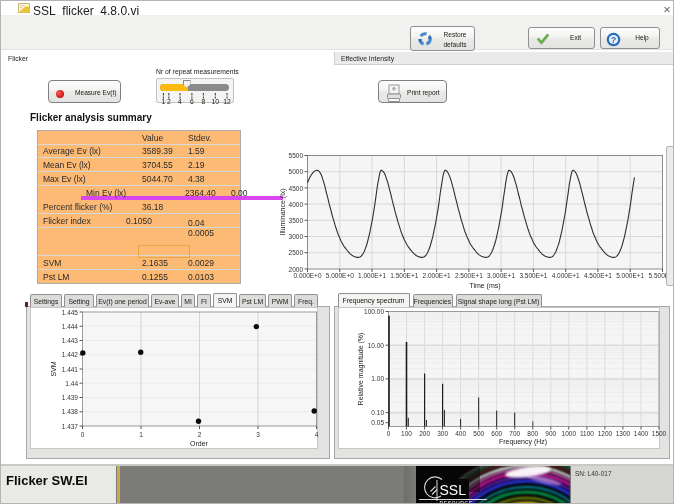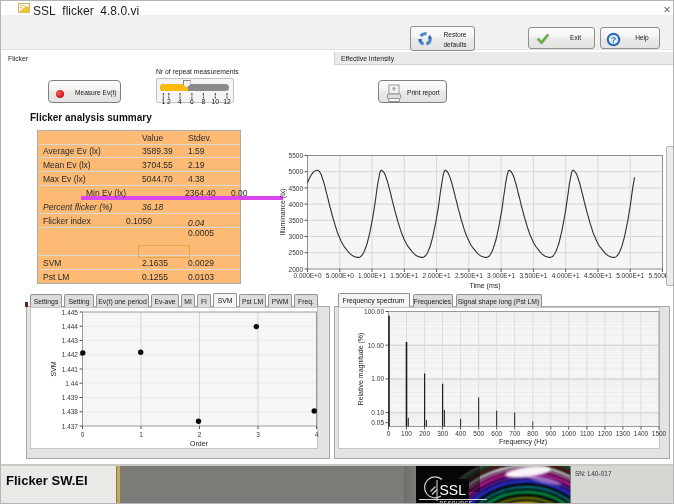--- a/index.html
+++ b/index.html
@@ -113,21 +113,21 @@
 <div style="position:absolute;left:0;top:42px;width:100%;height:13px;border-bottom:1px solid #d9d9d9;">
       <span style="position:absolute;left:5px;top:1px">Max Ev (lx)</span>
       <span style="position:absolute;left:104px;top:1px">5044.70</span>
       <span style="position:absolute;left:150px;top:1px">4.38</span>
     </div>
 <div style="position:absolute;left:0;top:56px;width:100%;height:13px;border-bottom:4px solid #d946ef;margin-left:43px;">
       <span style="position:absolute;left:5px;top:1px">Min Ev (lx)</span>
       <span style="position:absolute;left:104px;top:1px">2364.40</span>
       <span style="position:absolute;left:150px;top:1px">0.00</span>
     </div>
-<div style="position:absolute;left:0;top:70px;width:100%;height:13px;border-bottom:1px solid #d9d9d9;font-style:italic;">
+<div style="position:absolute;left:0;top:70px;width:100%;height:13px;border-bottom:1px solid #d9d9d9;">
       <span style="position:absolute;left:5px;top:1px">Percent flicker (%)</span>
       <span style="position:absolute;left:104px;top:1px">36.18</span>
       <span style="position:absolute;left:150px;top:17px">0.04</span>
     </div>
 <div style="position:absolute;left:0;top:84px;width:100%;height:13px;border-bottom:1px solid #d9d9d9;">
       <span style="position:absolute;left:5px;top:1px">Flicker index</span>
       <span style="position:absolute;left:88px;top:1px">0.1050</span>
       <span style="position:absolute;left:150px;top:13px">0.0005</span>
     </div>
 <div style="position:absolute;left:0;top:112px;width:100%;height:13px;border-bottom:1px solid #d9d9d9;">

